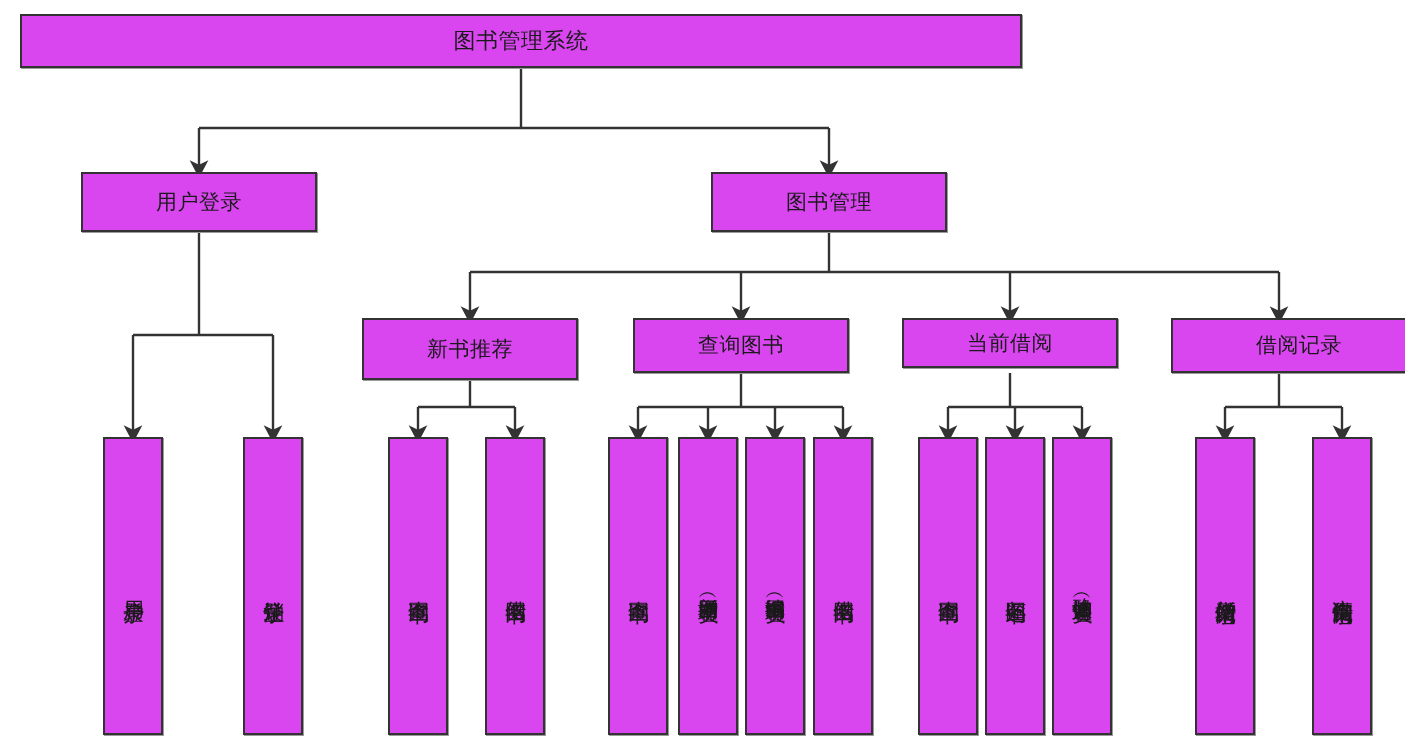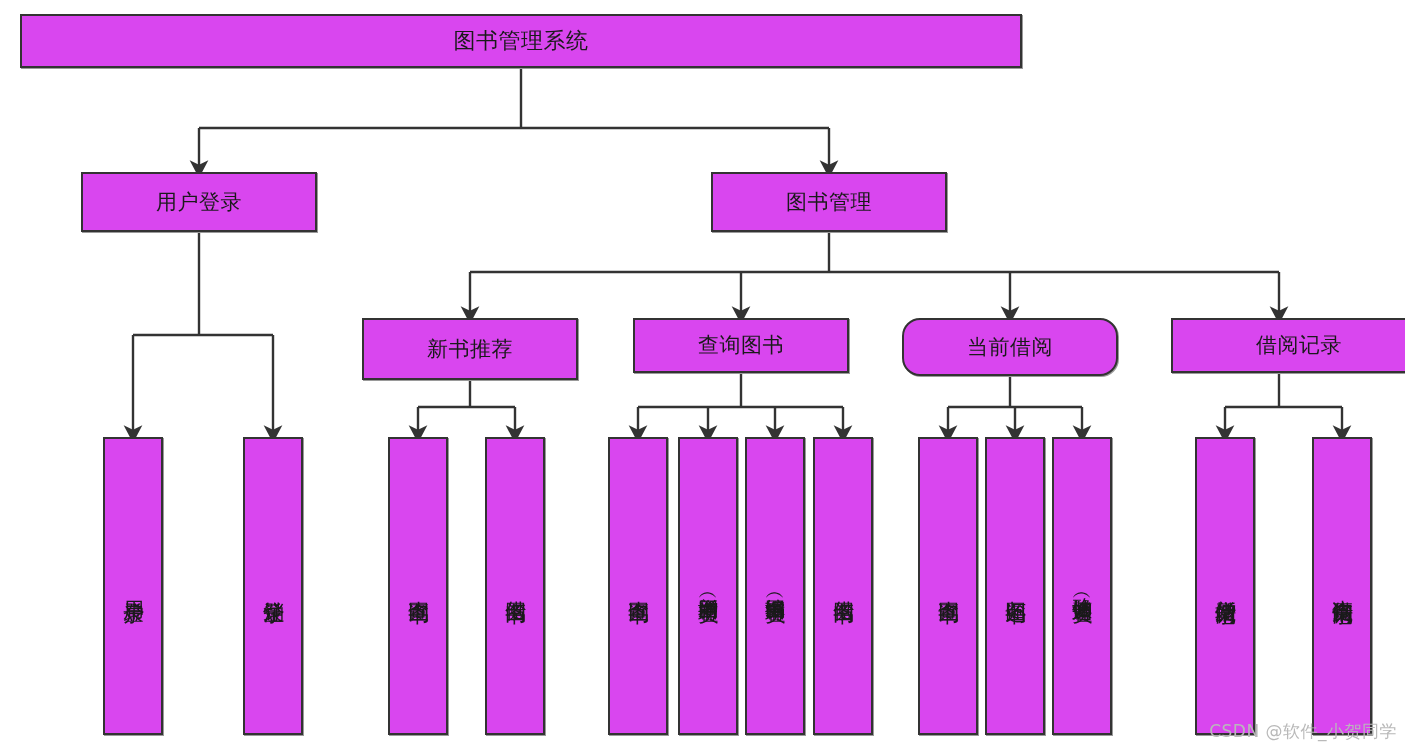--- a/index.html
+++ b/index.html
@@ -136,21 +136,21 @@
       </div>
       <div class="node level-1" style="left: 711px; top: 172px; width: 236px; height: 60px;">
         <span class="node-label">图书管理</span>
       </div>
       <div class="node level-2" style="left: 362px; top: 318px; width: 216px; height: 62px;">
         <span class="node-label">新书推荐</span>
       </div>
       <div class="node level-2" style="left: 633px; top: 318px; width: 216px; height: 55px;">
         <span class="node-label">查询图书</span>
       </div>
-      <div class="node level-2" style="left: 902px; top: 318px; width: 216px; height: 58px; border-radius: 18px;">
+      <div class="node level-2" style="left: 902px; top: 318px; width: 216px; height: 50px;">
         <span class="node-label">当前借阅</span>
       </div>
       <div class="node level-2" style="left: 1171px; top: 318px; width: 256px; height: 55px;">
         <span class="node-label">借阅记录</span>
       </div>
       <div class="node level-3 leaf" style="left: 103px; top: 437px; width: 60px; height: 298px;">
         <span class="node-label">用户登录</span>
       </div>
       <div class="node level-3 leaf" style="left: 243px; top: 437px; width: 60px; height: 298px;">
         <span class="node-label">注销登录</span>
@@ -183,14 +183,13 @@
         <span class="node-label">确认归还（管理员）</span>
       </div>
       <div class="node level-3 leaf" style="left: 1195px; top: 437px; width: 60px; height: 298px;">
         <span class="node-label">新增借阅记录</span>
       </div>
       <div class="node level-3 leaf" style="left: 1312px; top: 437px; width: 60px; height: 298px;">
         <span class="node-label">查询借阅记录</span>
       </div>
     </div>
 
-  <div id="watermark">CSDN @软件_小贺同学</div>
 </div>
 
 </body></html>

